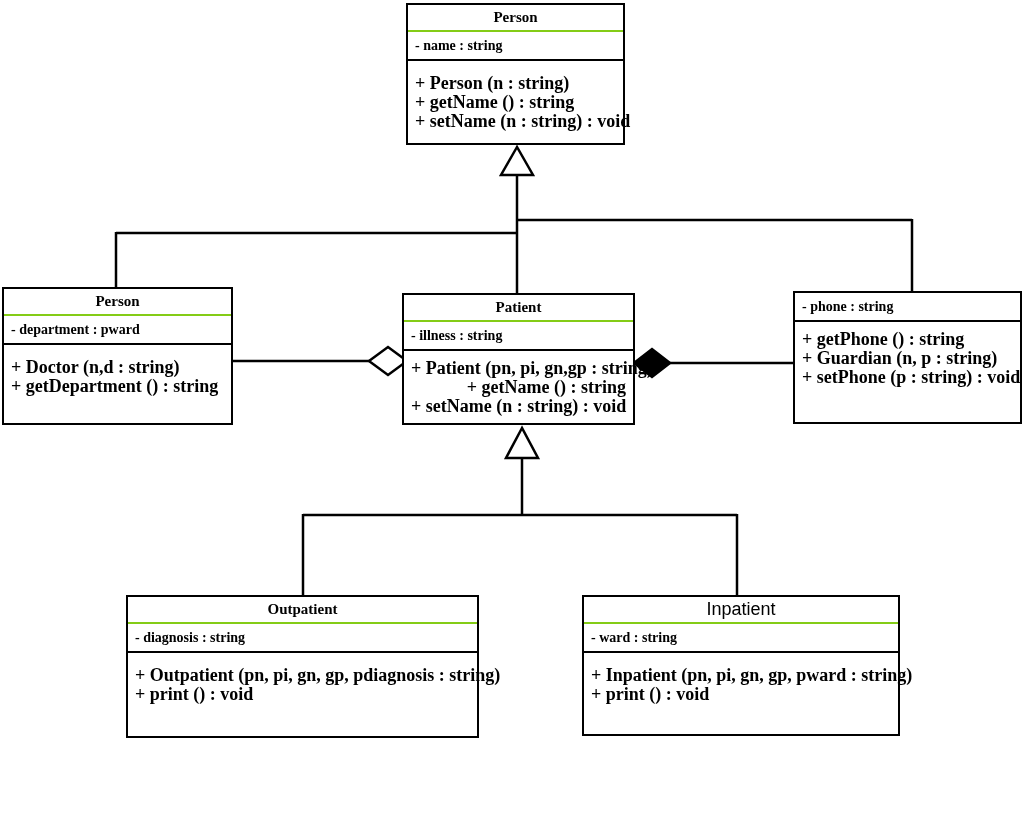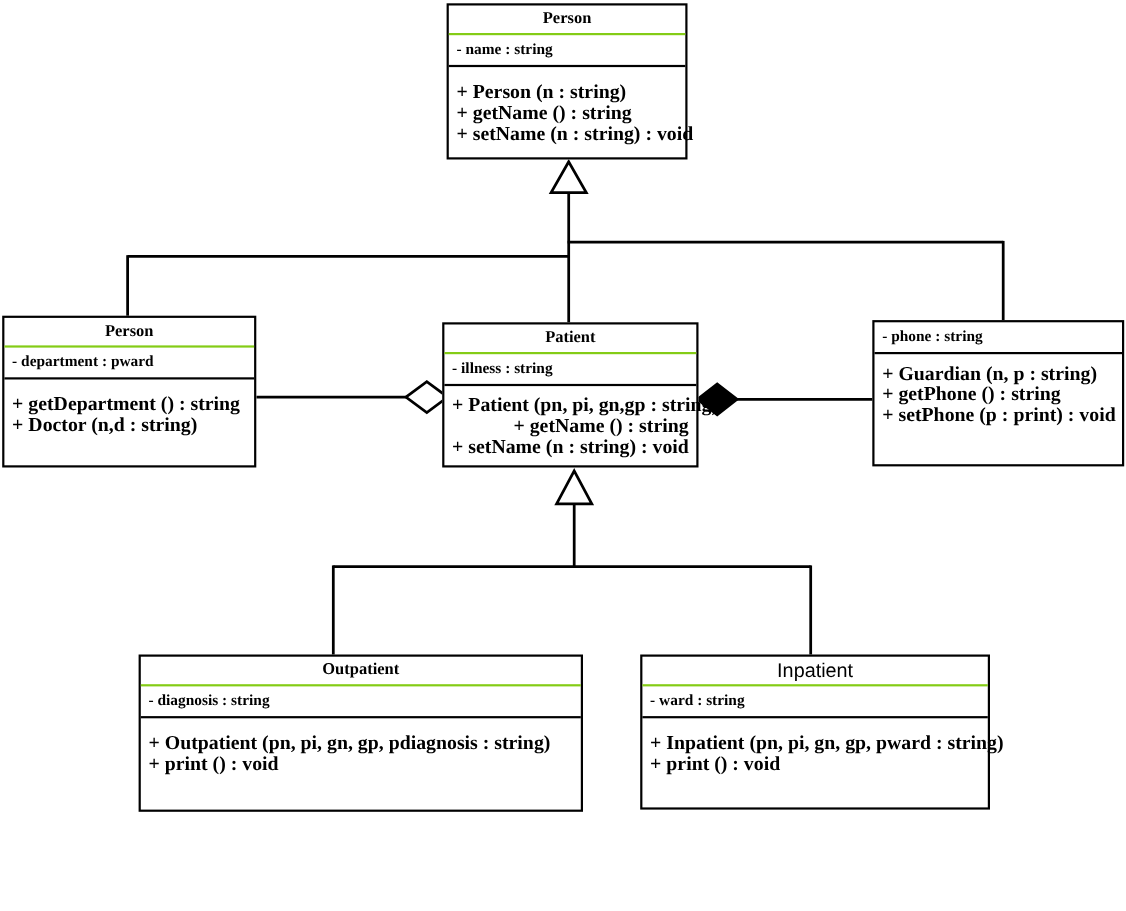--- a/index.html
+++ b/index.html
@@ -95,49 +95,49 @@
       <div class="uml-line">+ setName (n : string) : void</div>
     </div>
   </div>
 
   <div class="uml-class" style="left:2px; top:287px; width:231px; height:138px;">
     <div class="uml-title">Person</div>
     <div class="uml-attrs">
       <div class="uml-line">- department : pward</div>
     </div>
     <div class="uml-methods">
+      <div class="uml-line">+ Doctor (n,d : string)</div>
       <div class="uml-line">+ getDepartment () : string</div>
-      <div class="uml-line">+ Doctor (n,d : string)</div>
     </div>
   </div>
 
   <div class="uml-class" style="left:402px; top:293px; width:233px; height:132px;">
     <div class="uml-title">Patient</div>
     <div class="uml-attrs">
       <div class="uml-line">- illness : string</div>
     </div>
     <div class="uml-methods" style="padding-top:8px;text-align:right;">
       <div class="uml-line">+ Patient (pn, pi, gn,gp : string)</div>
       <div class="uml-line">+ getName () : string</div>
       <div class="uml-line">+ setName (n : string) : void</div>
     </div>
   </div>
 
   <div class="uml-class" style="left:793px; top:291px; width:229px; height:133px;">
     <div class="uml-attrs">
       <div class="uml-line">- phone : string</div>
     </div>
     <div class="uml-methods" style="padding-top:8px;">
+      <div class="uml-line">+ getPhone () : string</div>
       <div class="uml-line">+ Guardian (n, p : string)</div>
-      <div class="uml-line">+ getPhone () : string</div>
-      <div class="uml-line">+ setPhone (p : print) : void</div>
+      <div class="uml-line">+ setPhone (p : string) : void</div>
     </div>
   </div>
 
-  <div class="uml-class" style="left:126px; top:595px; width:404px; height:143px;">
+  <div class="uml-class" style="left:126px; top:595px; width:353px; height:143px;">
     <div class="uml-title">Outpatient</div>
     <div class="uml-attrs">
       <div class="uml-line">- diagnosis : string</div>
     </div>
     <div class="uml-methods">
       <div class="uml-line">+ Outpatient (pn, pi, gn, gp, pdiagnosis : string)</div>
       <div class="uml-line">+ print () : void</div>
     </div>
   </div>
 

